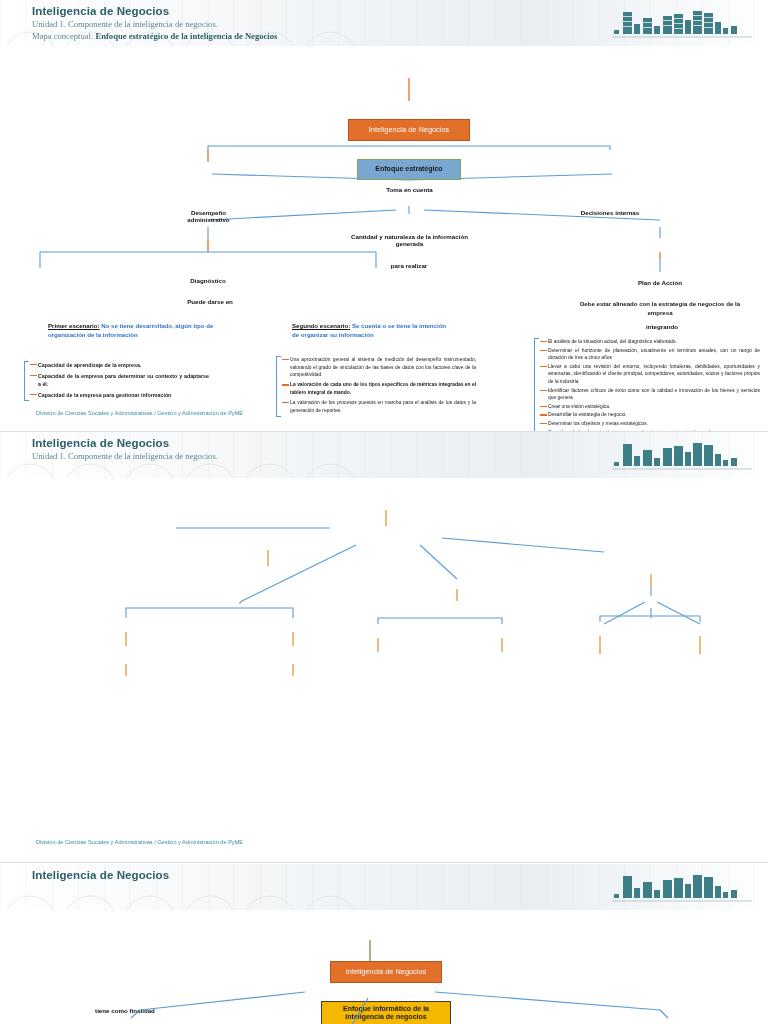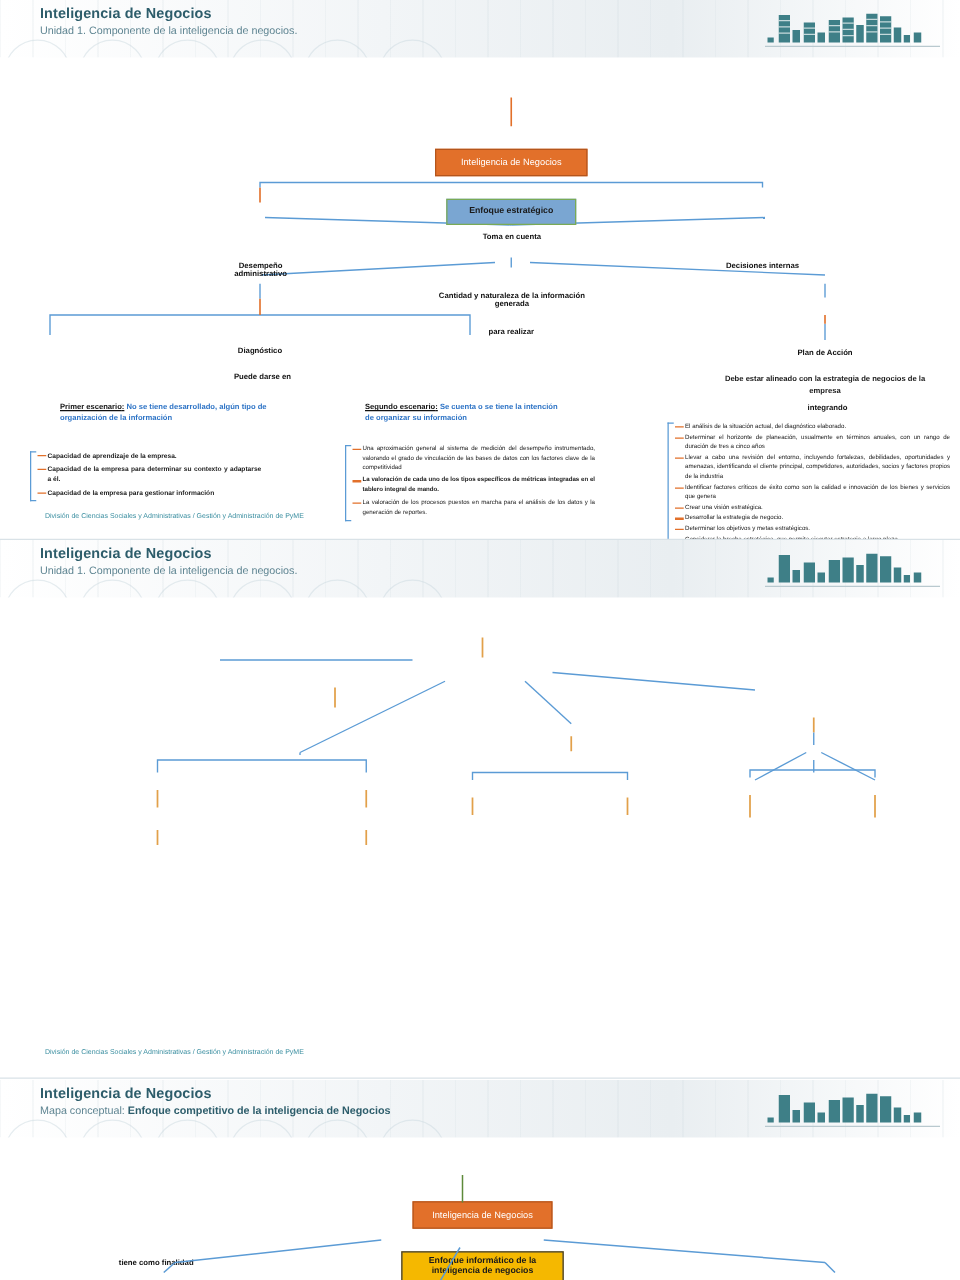--- a/index.html
+++ b/index.html
@@ -45,20 +45,21 @@
     font-size: 11.5px;
     font-weight: bold;
     color: #2d5d6b;
     line-height: 14px;
     letter-spacing: .1px;
   }
   .b-sub {
     font-size: 8.6px;
     color: #5f8592;
     line-height: 12px;
+    font-family: Liberation Serif, serif;
   }
   .b-sub b { color: #2d5d6b; }
   .banner-logo {
     position: absolute;
     right: 16px; top: 6px;
     width: 140px; height: 34px;
     z-index: 3;
   }
 
   
@@ -161,20 +162,21 @@
           <circle cx="90" cy="28" r="26"></circle>
         <circle cx="150" cy="28" r="26"></circle>
           <circle cx="210" cy="28" r="26"></circle>
         <circle cx="270" cy="28" r="26"></circle>
           <circle cx="330" cy="28" r="26"></circle>
       </g>
     </svg>
     <div class="banner-text">
       <div class="b-title">Inteligencia de Negocios</div>
       <div class="b-sub">Unidad 1. Componente de la inteligencia de negocios.</div>
+      <div class="b-sub"><span>Mapa conceptual: </span><b>Enfoque estratégico de la inteligencia de Negocios</b></div>
     </div>
     <svg class="banner-logo" viewBox="0 0 140 34">
       <g fill="#3e7f87">
         <rect x="2" y="24" width="5" height="4"></rect>
         <rect x="11" y="6" width="9" height="22"></rect>
         <rect x="22" y="18" width="6" height="10"></rect>
         <rect x="31" y="12" width="9" height="16"></rect>
         <rect x="42" y="20" width="6" height="8"></rect>
         <rect x="51" y="10" width="9" height="18"></rect>
         <rect x="62" y="8" width="9" height="20"></rect>
@@ -389,21 +391,20 @@
         <circle cx="30" cy="28" r="26"></circle>
           <circle cx="90" cy="28" r="26"></circle>
         <circle cx="150" cy="28" r="26"></circle>
           <circle cx="210" cy="28" r="26"></circle>
         <circle cx="270" cy="28" r="26"></circle>
           <circle cx="330" cy="28" r="26"></circle>
       </g>
     </svg>
     <div class="banner-text">
       <div class="b-title">Inteligencia de Negocios</div>
-      <div class="b-sub"><span>Mapa conceptual: </span><b>Enfoque competitivo de la inteligencia de Negocios</b></div>
     </div>
     <svg class="banner-logo" viewBox="0 0 140 34">
       <g fill="#3e7f87">
         <rect x="2" y="24" width="5" height="4"></rect>
           <rect x="11" y="6" width="9" height="22"></rect>
         <rect x="22" y="18" width="6" height="10"></rect>
           <rect x="31" y="12" width="9" height="16"></rect>
         <rect x="42" y="20" width="6" height="8"></rect>
           <rect x="51" y="10" width="9" height="18"></rect>
         <rect x="62" y="8" width="9" height="20"></rect>

